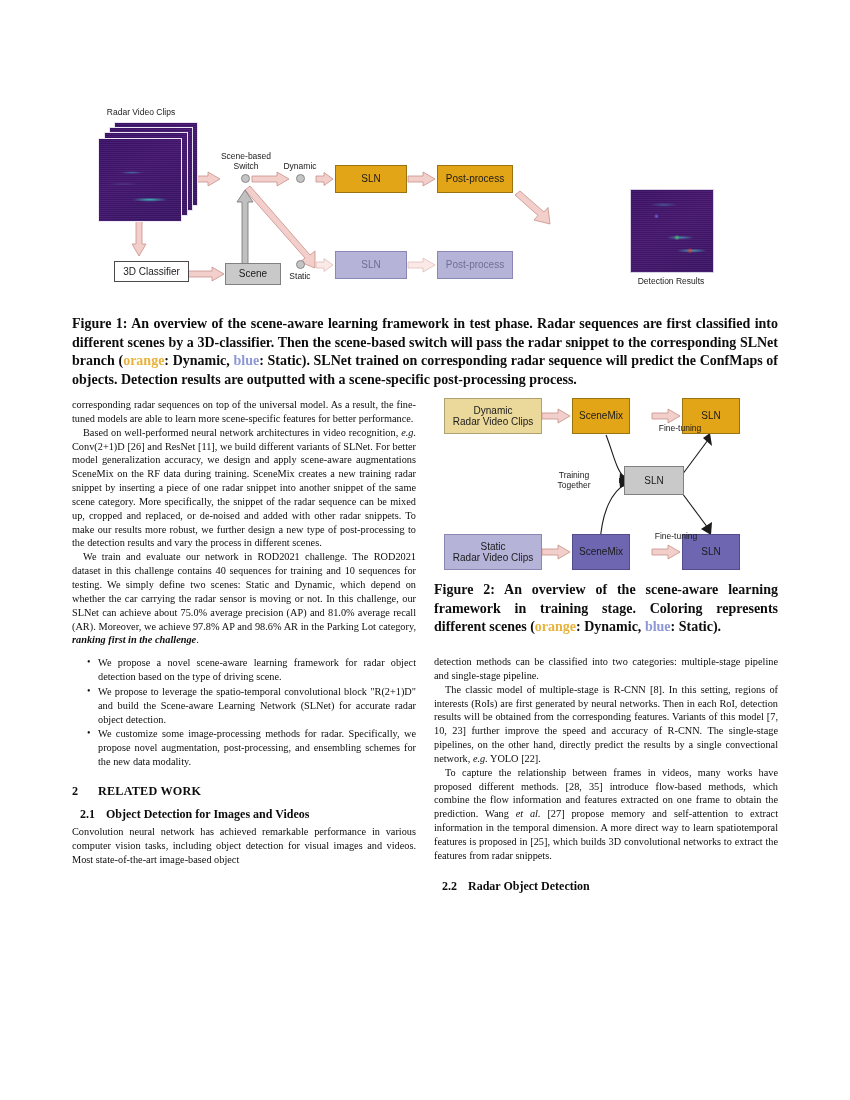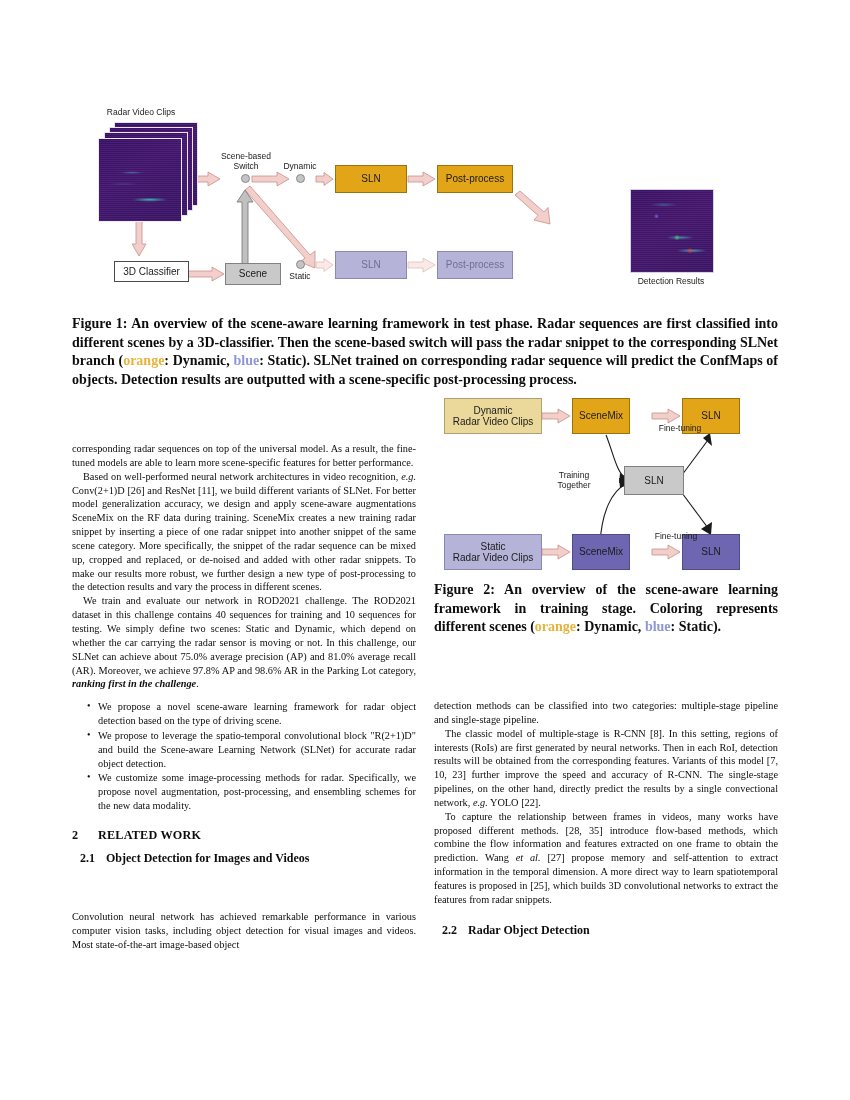--- a/index.html
+++ b/index.html
@@ -119,21 +119,21 @@
   
   .col {
     position: absolute;
     width: 344px;
     font-size: 10.3px;
     line-height: 1.345;
     text-align: justify;
     color: #0d0d0d;
   }
   .col p { margin: 0; text-indent: 11px; }
-  .col p.noindent { text-indent: 0; margin-top: 44px; }
+  .col p.noindent { text-indent: 0; }
   .col ul {
     margin: 9px 0 0 0;
     padding-left: 26px;
     list-style: none;
   }
   .col li {
     position: relative;
     margin-bottom: 1px;
     text-align: justify;
   }

